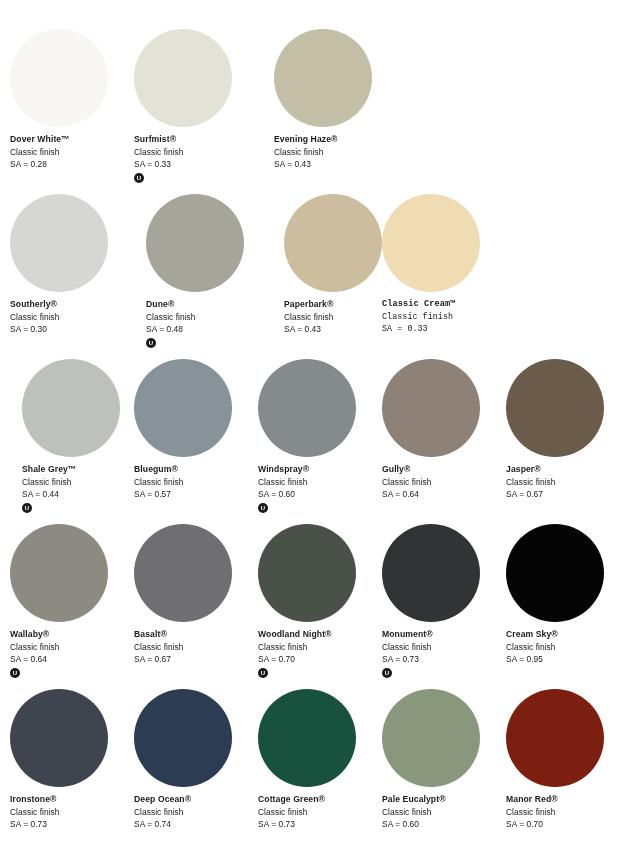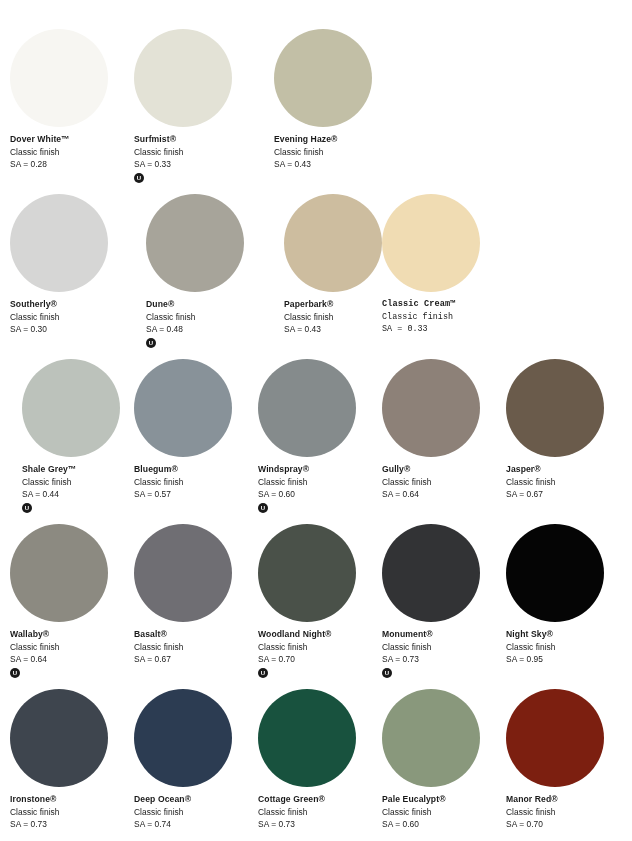--- a/index.html
+++ b/index.html
@@ -238,21 +238,21 @@
         <div class="swatch-info">
           <div class="swatch-name">Monument®</div>
           <div class="swatch-finish">Classic finish</div>
           <div class="swatch-sa">SA = 0.73</div>
           <div class="swatch-badge">U</div>
         </div>
       </div>
       <div class="swatch-cell" style="left: 506px;">
         <div class="swatch-disc" style="background: rgb(5, 5, 5);"></div>
         <div class="swatch-info">
-          <div class="swatch-name">Night Sky®</div>
+          <div class="swatch-name">Cream Sky®</div>
           <div class="swatch-finish">Classic finish</div>
           <div class="swatch-sa">SA = 0.95</div>
         </div>
       </div>
     </div>
     <div class="swatch-row" style="top: 673px;">
       <div class="swatch-cell" style="left: 10px;">
         <div class="swatch-disc" style="background: rgb(62, 69, 78);"></div>
         <div class="swatch-info">
           <div class="swatch-name">Ironstone®</div>

